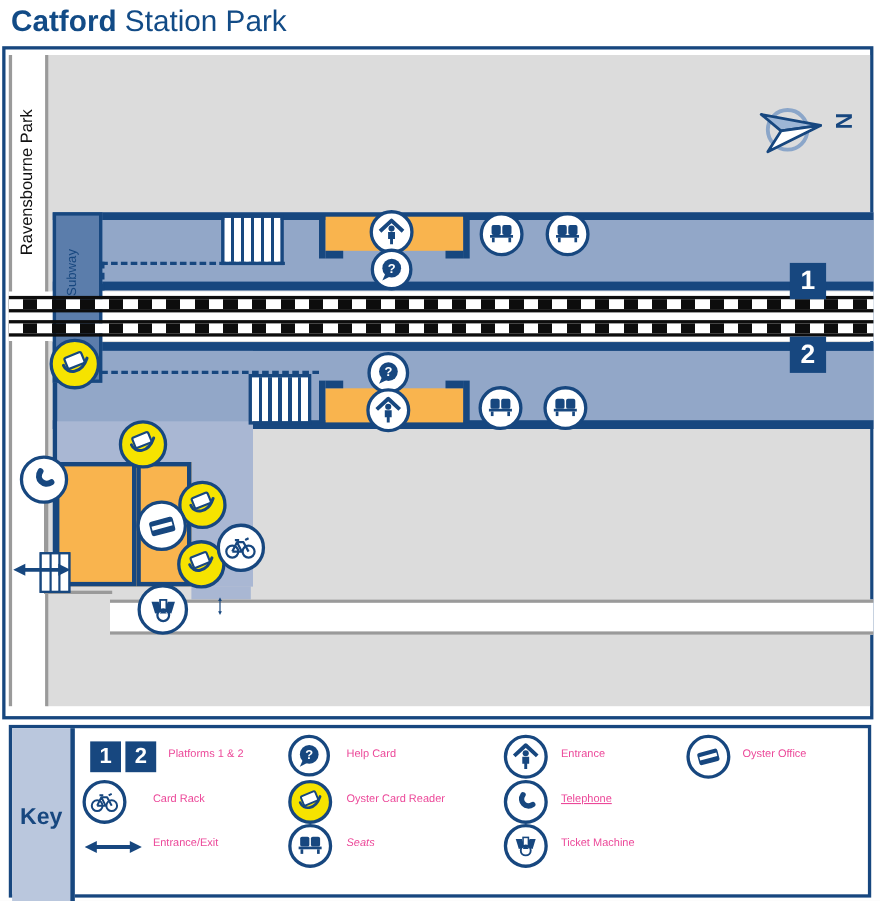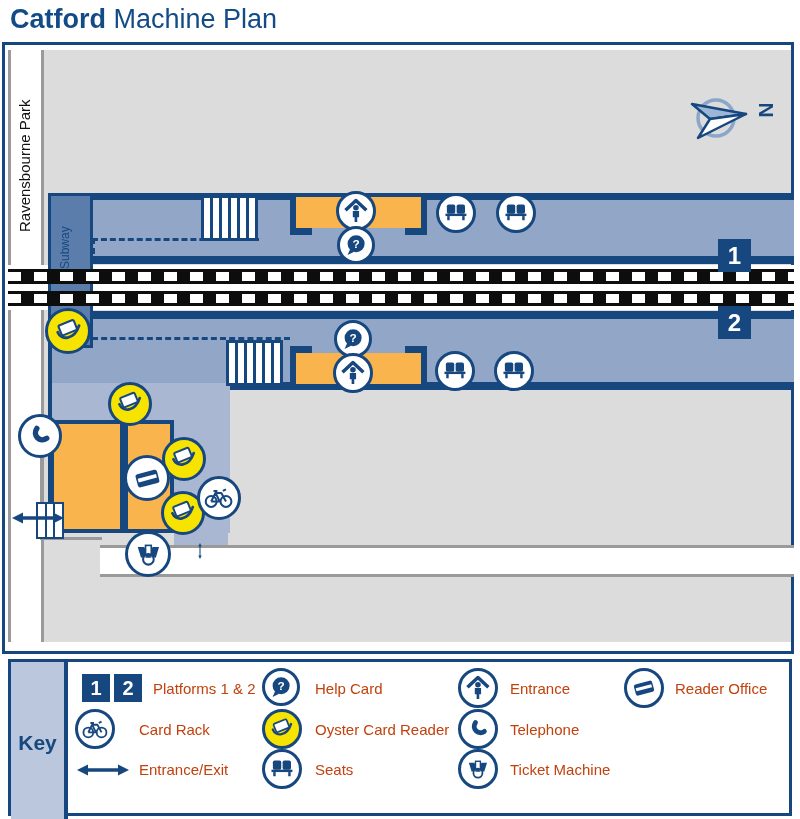--- a/index.html
+++ b/index.html
@@ -74,21 +74,21 @@
   .arrow-svg{position:absolute;z-index:8;}
   .compass{position:absolute;left:676px;top:38px;width:94px;height:72px;z-index:5;}
   .compass-n{position:absolute;left:74px;top:12px;font-size:21px;font-weight:bold;
              color:var(--navy);transform:rotate(90deg);}
   
   .key-panel{position:absolute;left:8px;top:659px;width:784px;height:157px;
              border:3px solid var(--navy);background:#fff;}
   .key-cell{position:absolute;left:0;top:0;width:57px;height:161px;background:var(--keycell);
             border-right:4px solid var(--navy);display:flex;align-items:center;justify-content:center;}
   .key-cell div{font-size:21px;font-weight:bold;color:var(--navy);}
-  .k-label{position:absolute;font-size:15px;color:#c2410c;}
+  .k-label{position:absolute;font-size:10px;color:#ec4899;}
   .k-sq{position:absolute;width:28px;height:28px;background:var(--navy);color:#fff;
         font-weight:bold;font-size:20px;text-align:center;line-height:28px;}
   .k-cicon{position:absolute;width:40px;height:40px;border-radius:50%;background:#fff;
            border:3px solid var(--navy);display:flex;align-items:center;justify-content:center;}
   .k-cicon svg{width:82%;height:82%;}
   .k-cicon.oyster{background:var(--yellow);}
 </style>
 </head>
 <body>
 
@@ -142,21 +142,21 @@
     </g>
     <g id="g-harrow">
       <line x1="8" y1="8" x2="44" y2="8" stroke="#17477f" stroke-width="3.5"></line>
       <polygon points="0,8 11,2.5 11,13.5" fill="#17477f"></polygon>
       <polygon points="52,8 41,2.5 41,13.5" fill="#17477f"></polygon>
     </g>
   </defs>
 </svg>
 
 <div class="title">
-  <b>Catford</b><span> Machine Plan</span>
+  <b>Catford</b><span> Station Park</span>
 </div>
 
 <div class="map">
   <div class="map-inner">
     <div class="bg-gray"></div>
 
     <div class="road-left"></div>
     <div class="vtext rav-label" style="position:absolute;z-index:5;">Ravensbourne Park</div>
 
     <div class="adenmore"></div>
@@ -338,54 +338,54 @@
         <use href="#g-shelter"></use>
       </svg>
     </div>
   <div class="k-label" style="left:499px;top:18px;">Entrance</div>
 
   <div class="k-cicon" style="left:613px;top:6px;">
     <svg viewBox="0 0 40 40">
         <use href="#g-toffice"></use>
       </svg>
     </div>
-  <div class="k-label" style="left:664px;top:18px;">Reader Office</div>
+  <div class="k-label" style="left:664px;top:18px;">Oyster Office</div>
 
   <div class="k-cicon" style="left:64px;top:47px;">
     <svg viewBox="0 0 40 40">
         <use href="#g-cycle"></use>
       </svg>
     </div>
   <div class="k-label" style="left:128px;top:59px;">Card Rack</div>
 
   <div class="k-cicon oyster" style="left:251px;top:47px;">
     <svg viewBox="0 0 40 40">
         <use href="#g-oyster"></use>
       </svg>
     </div>
   <div class="k-label" style="left:304px;top:59px;">Oyster Card Reader</div>
 
   <div class="k-cicon" style="left:447px;top:47px;">
     <svg viewBox="0 0 40 40">
         <use href="#g-phone"></use>
       </svg>
     </div>
-  <div class="k-label" style="left:499px;top:59px;">Telephone</div>
+  <div class="k-label" style="left:499px;top:59px;text-decoration:underline;">Telephone</div>
 
   <svg style="position:absolute;left:66px;top:100px;" width="52" height="16" viewBox="0 0 52 16">
       <use href="#g-harrow"></use>
     </svg>
   <div class="k-label" style="left:128px;top:99px;">Entrance/Exit</div>
 
   <div class="k-cicon" style="left:251px;top:87px;">
     <svg viewBox="0 0 40 40">
         <use href="#g-seats"></use>
       </svg>
     </div>
-  <div class="k-label" style="left:304px;top:99px;">Seats</div>
+  <div class="k-label" style="left:304px;top:99px;font-style:italic;">Seats</div>
 
   <div class="k-cicon" style="left:447px;top:87px;">
     <svg viewBox="0 0 40 40">
         <use href="#g-tmachine"></use>
       </svg>
     </div>
   <div class="k-label" style="left:499px;top:99px;">Ticket Machine</div>
 </div>
 
 </body></html>

